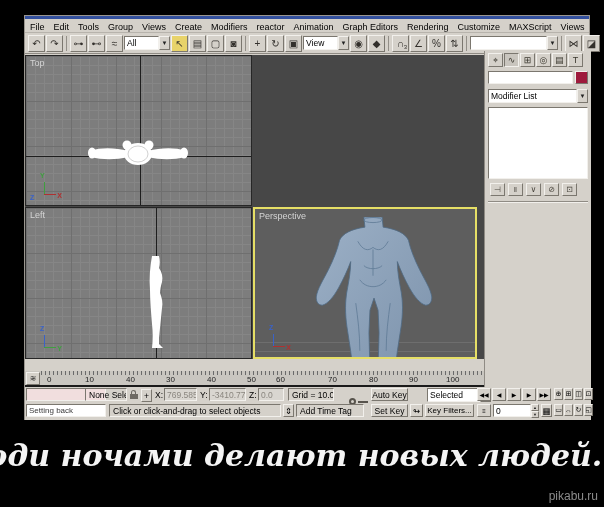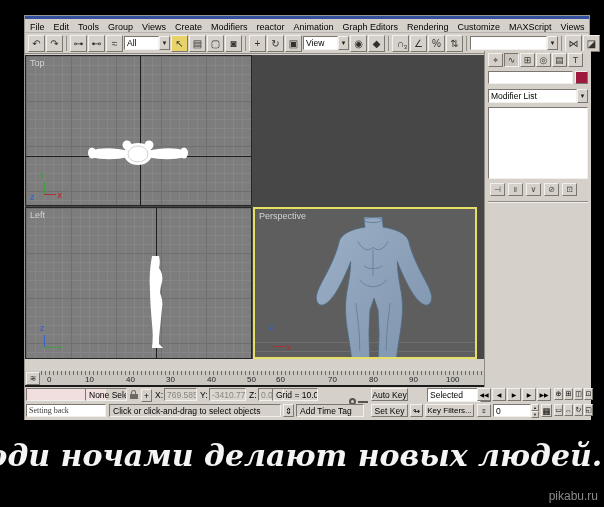--- a/index.html
+++ b/index.html
@@ -80,21 +80,21 @@
   .ruler{position:absolute;left:16px;top:0;width:443px;height:14px}
   .ruler .ticks{position:absolute;left:0;right:0;top:0;height:4px;
     background:repeating-linear-gradient(90deg,#6a6a6a 0 1px,transparent 1px 4px)}
   .ruler span{position:absolute;top:4px;font-size:8px;color:#222}
 
   
   .statusbar{position:absolute;left:0;top:371px;width:566px;height:33px;background:#d5d1ca;font-size:8.5px;color:#000}
   .sb{position:absolute;height:13px}
   .listener{background:#f1dede;border:1px solid;border-color:#7b776f #f2f0ec #f2f0ec #7b776f}
   .macro{background:#fff;border:1px solid;border-color:#7b776f #f2f0ec #f2f0ec #7b776f;
-    font-family:Liberation Serif, serif;font-size:8px;color:#3a3a3a;padding:1px 2px;white-space:nowrap;overflow:hidden}
+    font-family:Liberation Sans, sans-serif;font-size:8px;color:#3a3a3a;padding:1px 2px;white-space:nowrap;overflow:hidden}
   .flatbox{border:1px solid;border-color:#7b776f #f2f0ec #f2f0ec #7b776f;padding:1px 3px;white-space:nowrap;overflow:hidden}
   .valbox{background:#d9d6d0;border:1px solid;border-color:#7b776f #f2f0ec #f2f0ec #7b776f;color:#8a867f;
     padding:1px 2px;white-space:nowrap;overflow:hidden}
   .btn{background:#d5d1ca;border:1px solid;border-color:#f2f0ec #7b776f #7b776f #f2f0ec;display:flex;
     align-items:center;justify-content:center;white-space:nowrap;color:#000}
   .lbl{padding-top:2px}
   .lock-icon{position:absolute;width:10px;height:13px}
   .lock-icon i{position:absolute;left:1px;top:6px;width:8px;height:5px;background:#6e6a63}
   .lock-icon b{position:absolute;left:2px;top:2px;width:5px;height:5px;border:1px solid #6e6a63;border-bottom:none;
     border-radius:3px 3px 0 0}
@@ -316,21 +316,21 @@
           <b></b>
           <i></i>
         </div>
       <div class="sb btn" style="left:116px;top:2px;width:11px">+</div>
       <div class="sb lbl" style="left:130px;top:1px">X:</div>
       <div class="sb valbox" style="left:139px;top:1px;width:33px">769.585</div>
       <div class="sb lbl" style="left:175px;top:1px">Y:</div>
       <div class="sb valbox" style="left:184px;top:1px;width:37px">-3410.771</div>
       <div class="sb lbl" style="left:224px;top:1px">Z:</div>
       <div class="sb valbox" style="left:233px;top:1px;width:26px">0.0</div>
-      <div class="sb flatbox" style="left:247px;top:1px;width:46px">Grid = 10.0</div>
+      <div class="sb flatbox" style="left:263px;top:1px;width:46px">Grid = 10.0</div>
       <div class="key-icon" style="left:324px;top:6px">
           <i></i>
           <b></b>
         </div>
       <div class="sb btn" style="left:346px;top:1px;width:37px">Auto Key</div>
       <div class="dd" style="position:absolute;left:402px;top:1px;width:64px">
         <div class="val" style="flex:1">Selected</div>
         <div class="arr">▼</div>
       </div>
       <div class="sb btn pb" style="left:452px;top:1px">◀◀</div>

